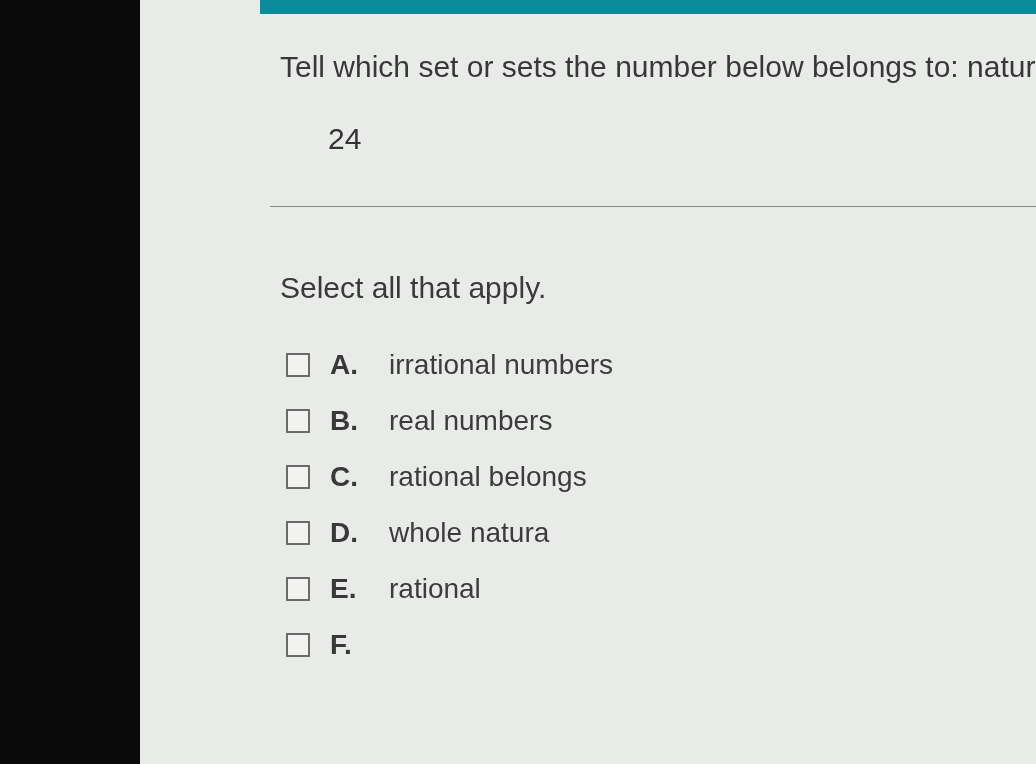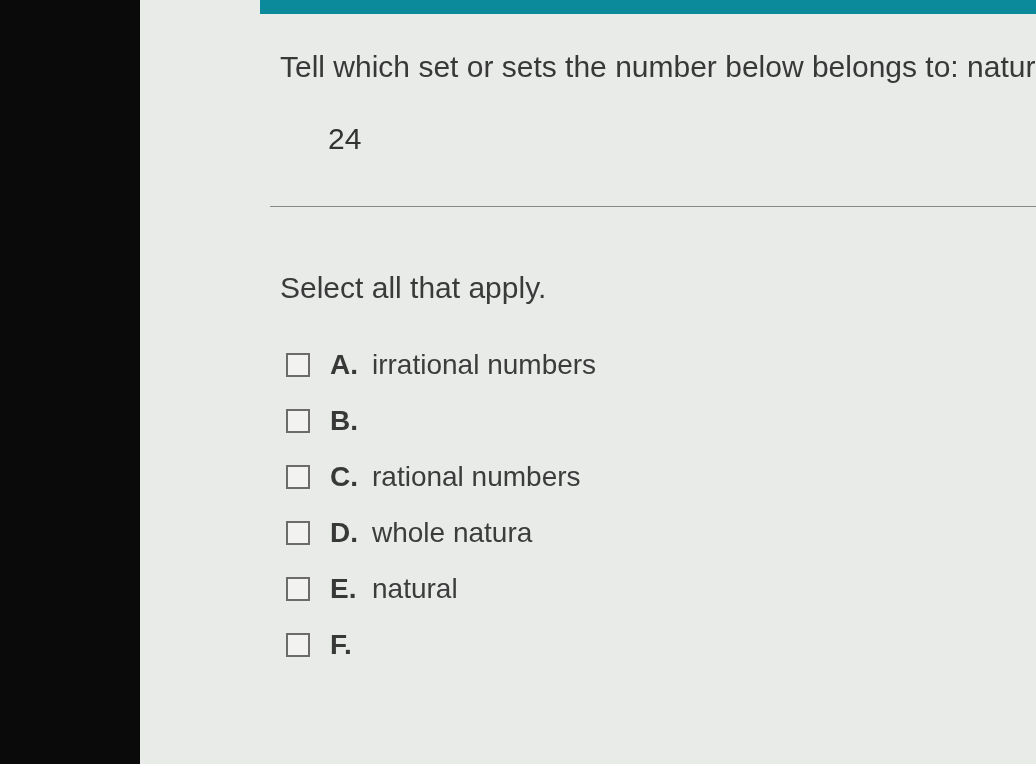--- a/index.html
+++ b/index.html
@@ -82,20 +82,21 @@
     .option-letter {
       font-size: 28px;
       font-weight: bold;
       color: #383838;
       width: 42px;
       flex-shrink: 0;
     }
     .option-text {
       font-size: 28px;
       color: #3c3c3c;
+      margin-left: 17px;
     }
   </style>
 </head>
 <body>
 
 <div class="black-strip"></div>
 
 <div class="page-wrap">
   <div class="teal-bar"></div>
 
@@ -111,38 +112,39 @@
 
       <div class="option-row">
         <div class="checkbox"></div>
         <div class="option-letter">A.</div>
         <div class="option-text">irrational numbers</div>
       </div>
 
       <div class="option-row">
         <div class="checkbox"></div>
         <div class="option-letter">B.</div>
+        <div class="option-text">real numbers</div>
       </div>
 
       <div class="option-row">
         <div class="checkbox"></div>
         <div class="option-letter">C.</div>
-        <div class="option-text">rational numbers</div>
+        <div class="option-text">rational belongs</div>
       </div>
 
       <div class="option-row">
         <div class="checkbox"></div>
         <div class="option-letter">D.</div>
         <div class="option-text">whole natura</div>
       </div>
 
       <div class="option-row">
         <div class="checkbox"></div>
         <div class="option-letter">E.</div>
-        <div class="option-text">natural</div>
+        <div class="option-text">rational</div>
       </div>
 
       <div class="option-row">
         <div class="checkbox"></div>
         <div class="option-letter">F.</div>
       </div>
 
     </div>
   </div>
 </div>

